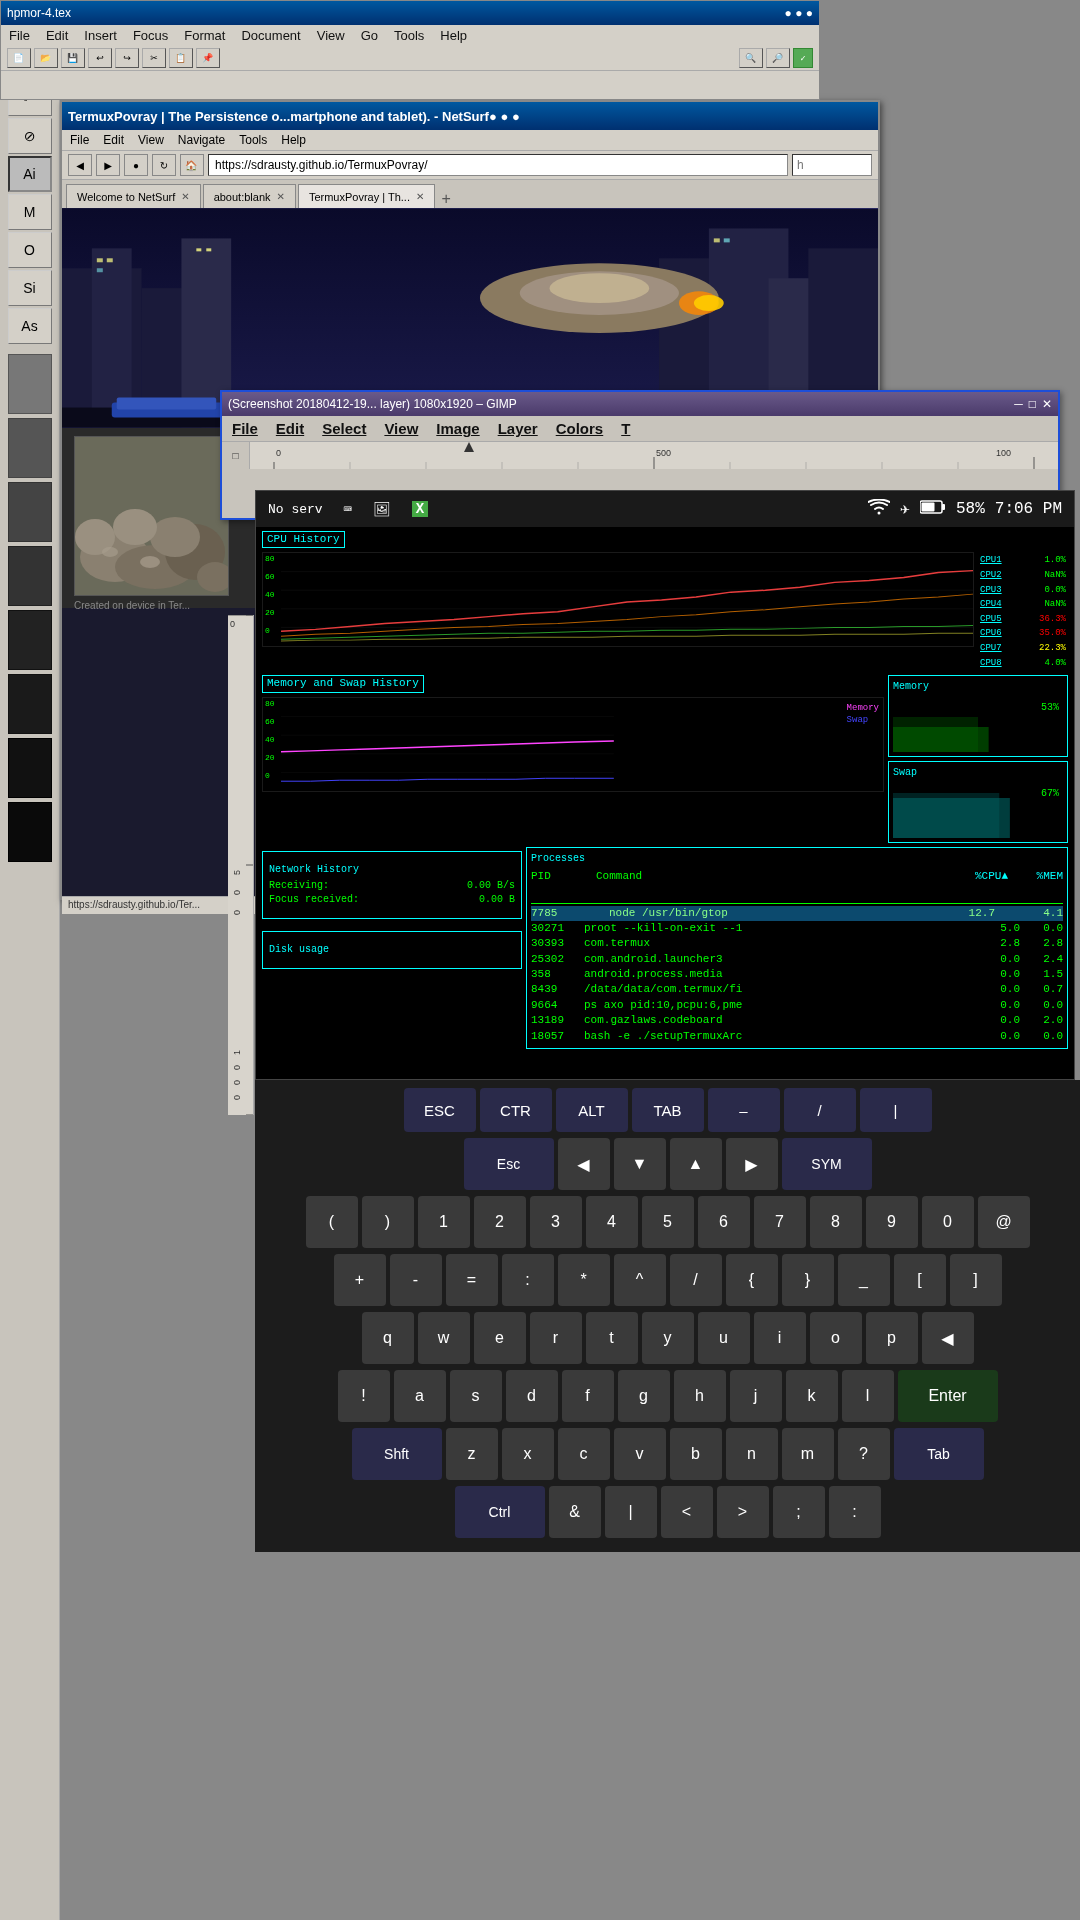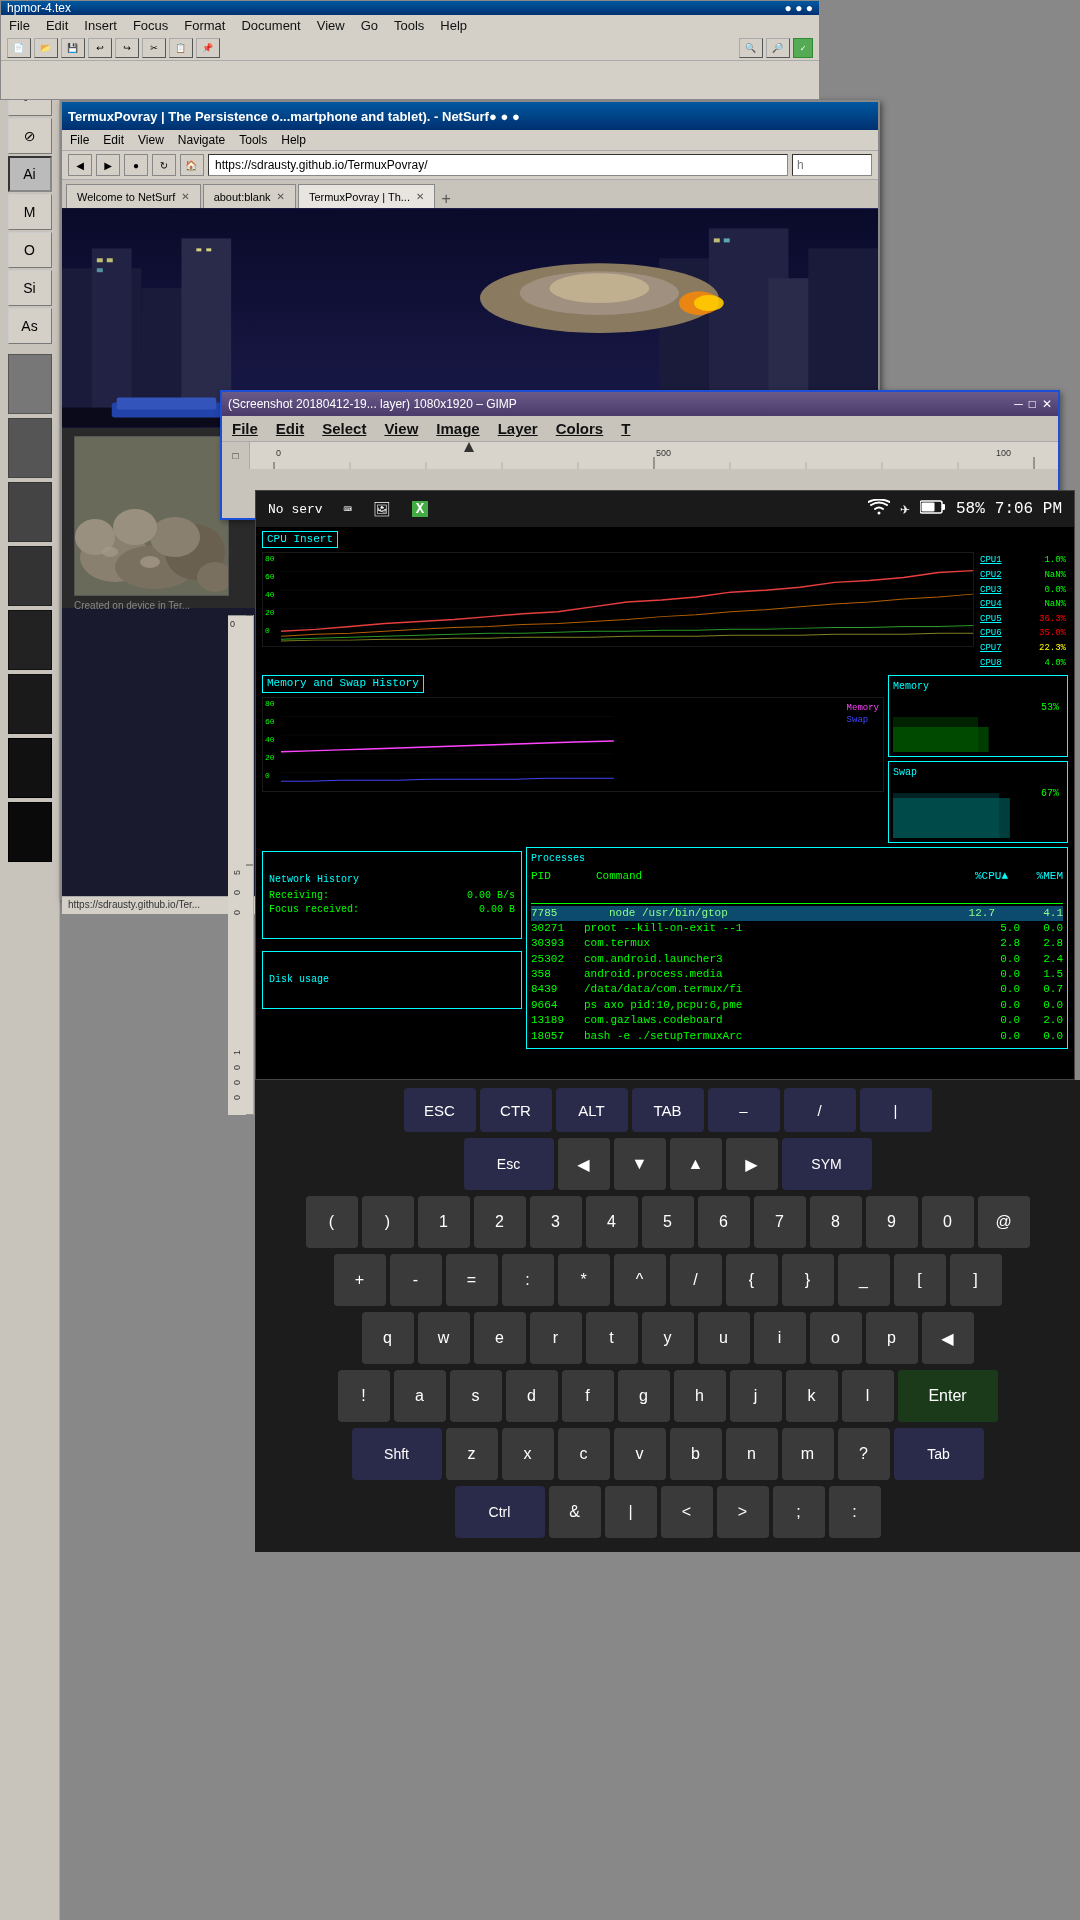--- a/index.html
+++ b/index.html
@@ -304,21 +304,21 @@
       top: 0; left: 0;
       width: 820px;
       height: 100px;
       background: #d4d0c8;
       border: 1px solid #888;
       z-index: 8;
     }
     #hpmor-titlebar {
       background: linear-gradient(to bottom, #0058a0, #003070);
       color: white;
-      height: 14px;
+      height: 24px;
       display: flex; align-items: center;
       padding: 0 6px;
       font-size: 12px;
       justify-content: space-between;
     }
     #hpmor-menubar {
       display: flex; gap: 16px;
       padding: 3px 8px;
       font-size: 13px;
       color: #111;
@@ -335,21 +335,21 @@
       background: #d4d0c8;
       border: 1px outset #aaa;
       font-size: 9px;
       display: flex; align-items: center; justify-content: center;
       cursor: pointer;
     }
 
     
     .htop-net-section {
       border: 1px solid #0ff;
-      padding: 21px 6px;
+      padding: 11px 6px;
       margin: 4px 0;
     }
     .htop-net-title {
       color: #0ff;
       font-size: 10px;
     }
     .htop-net-val { color: #0f0; font-size: 10px; }
   </style>
 </head>
 <body>
@@ -627,21 +627,21 @@
             </svg>
         </span>
         <span>58%</span>
         <span>7:06 PM</span>
       </div>
     </div>
 
     <div id="htop-content">
 
       <div style="margin-bottom:4px;">
-        <span class="htop-section-title">CPU Insert</span>
+        <span class="htop-section-title">CPU History</span>
         <div style="display:flex; gap:4px; margin-top:2px;">
 
           <div style="flex:1; height:95px; background:#000; position:relative; border:1px solid #1a1a1a;">
 
             <div style="position:absolute; left:2px; top:0; font-size:8px; color:#0f0;">80</div>
             <div style="position:absolute; left:2px; top:18px; font-size:8px; color:#0f0;">60</div>
             <div style="position:absolute; left:2px; top:36px; font-size:8px; color:#0f0;">40</div>
             <div style="position:absolute; left:2px; top:54px; font-size:8px; color:#0f0;">20</div>
             <div style="position:absolute; left:2px; top:72px; font-size:8px; color:#0f0;">0</div>
 

